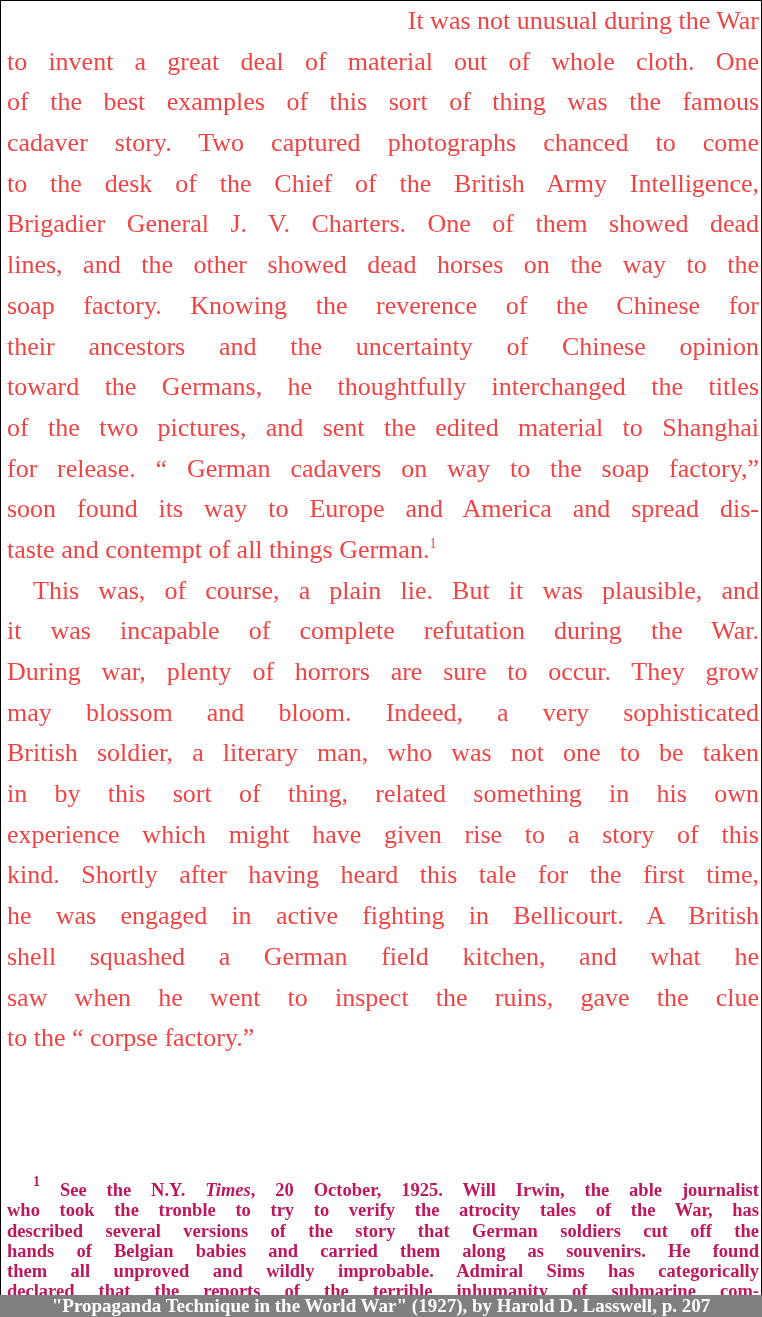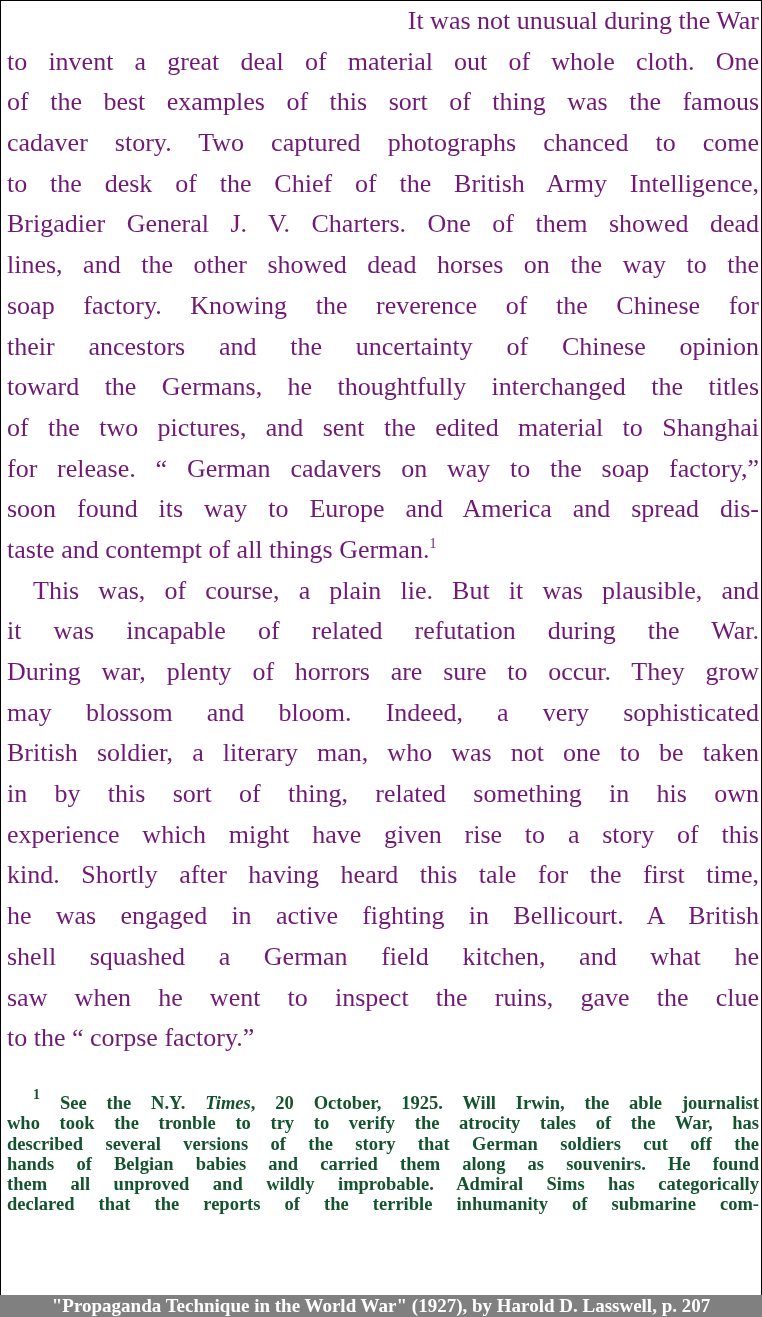--- a/index.html
+++ b/index.html
@@ -4,34 +4,34 @@
 <style>
   html, body { margin: 0; padding: 0; background: #ffffff; }
   body { width: 762px; height: 1317px; position: relative; overflow: hidden; }
   .frame {
     position: absolute; left: 0; top: 0; width: 760px; height: 1295px;
     border: 1px solid #000; border-bottom: none; background: #fff;
   }
   .body-text {
     position: absolute; left: 6px; top: 0; width: 752px;
     font-family: "Liberation Serif", "DejaVu Serif", serif;
-    font-size: 26px; color: #701a75; 
+    font-size: 26px; color: #ef4444; 
   }
   .line {
     height: 40.7px; line-height: 40.7px; white-space: nowrap;
     text-align: justify; text-align-last: justify; display: block;
   }
   .line.last { text-align-last: left; }
   .line.first { text-align-last: right; text-align: right; }
   .line.indent { padding-left: 26px; box-sizing: border-box; }
   sup.fn { font-size: 14px; vertical-align: 10px; line-height: 0; }
   .footnotes {
-    position: absolute; left: 6px; top: 1092px; width: 752px;
+    position: absolute; left: 6px; top: 1179px; width: 752px;
     font-family: "Liberation Serif", "DejaVu Serif", serif;
-    font-size: 18.5px; color: #14532d; font-weight: bold;
+    font-size: 18.5px; color: #be185d; font-weight: bold;
   }
   .fline { height: 20.3px; line-height: 20.3px; white-space: nowrap;
     text-align: justify; text-align-last: justify; display: block; }
   .fline.last { text-align-last: left; }
   .fline.indent { padding-left: 26px; box-sizing: border-box; }
   .fline i { font-style: italic; }
   .caption {
     position: absolute; left: 0; top: 1295px; width: 762px; height: 22px;
     background: #808080; color: #ffffff; text-align: center;
     font-family: "Liberation Serif", "DejaVu Serif", serif;
@@ -51,21 +51,21 @@
     <span class="line">Brigadier General J. V. Charters.  One of them showed dead</span>
     <span class="line">lines, and the other showed dead horses on the way to the</span>
     <span class="line">soap factory.  Knowing the reverence of the Chinese for</span>
     <span class="line">their ancestors and the uncertainty of Chinese opinion</span>
     <span class="line">toward the Germans, he thoughtfully interchanged the titles</span>
     <span class="line">of the two pictures, and sent the edited material to Shanghai</span>
     <span class="line">for release.   “ German cadavers on way to the soap factory,”</span>
     <span class="line">soon found its way to Europe and America and spread dis-</span>
     <span class="line last"><span>taste and contempt of all things German.</span><sup class="fn">1</sup></span>
     <span class="line indent">This was, of course, a plain lie.  But it was plausible, and</span>
-    <span class="line">it was incapable of related refutation during the War.</span>
+    <span class="line">it was incapable of complete refutation during the War.</span>
     <span class="line">During war, plenty of horrors are sure to occur.  They grow</span>
     <span class="line">may blossom and bloom.  Indeed, a very sophisticated</span>
     <span class="line">British soldier, a literary man, who was not one to be taken</span>
     <span class="line">in by this sort of thing, related something in his own</span>
     <span class="line">experience which might have given rise to a story of this</span>
     <span class="line">kind.  Shortly after having heard this tale for the first time,</span>
     <span class="line">he was engaged in active fighting in Bellicourt.  A British</span>
     <span class="line">shell squashed a German field kitchen, and what he</span>
     <span class="line">saw when he went to inspect the ruins, gave the clue</span>
     <span class="line last">to the “ corpse factory.”</span>

